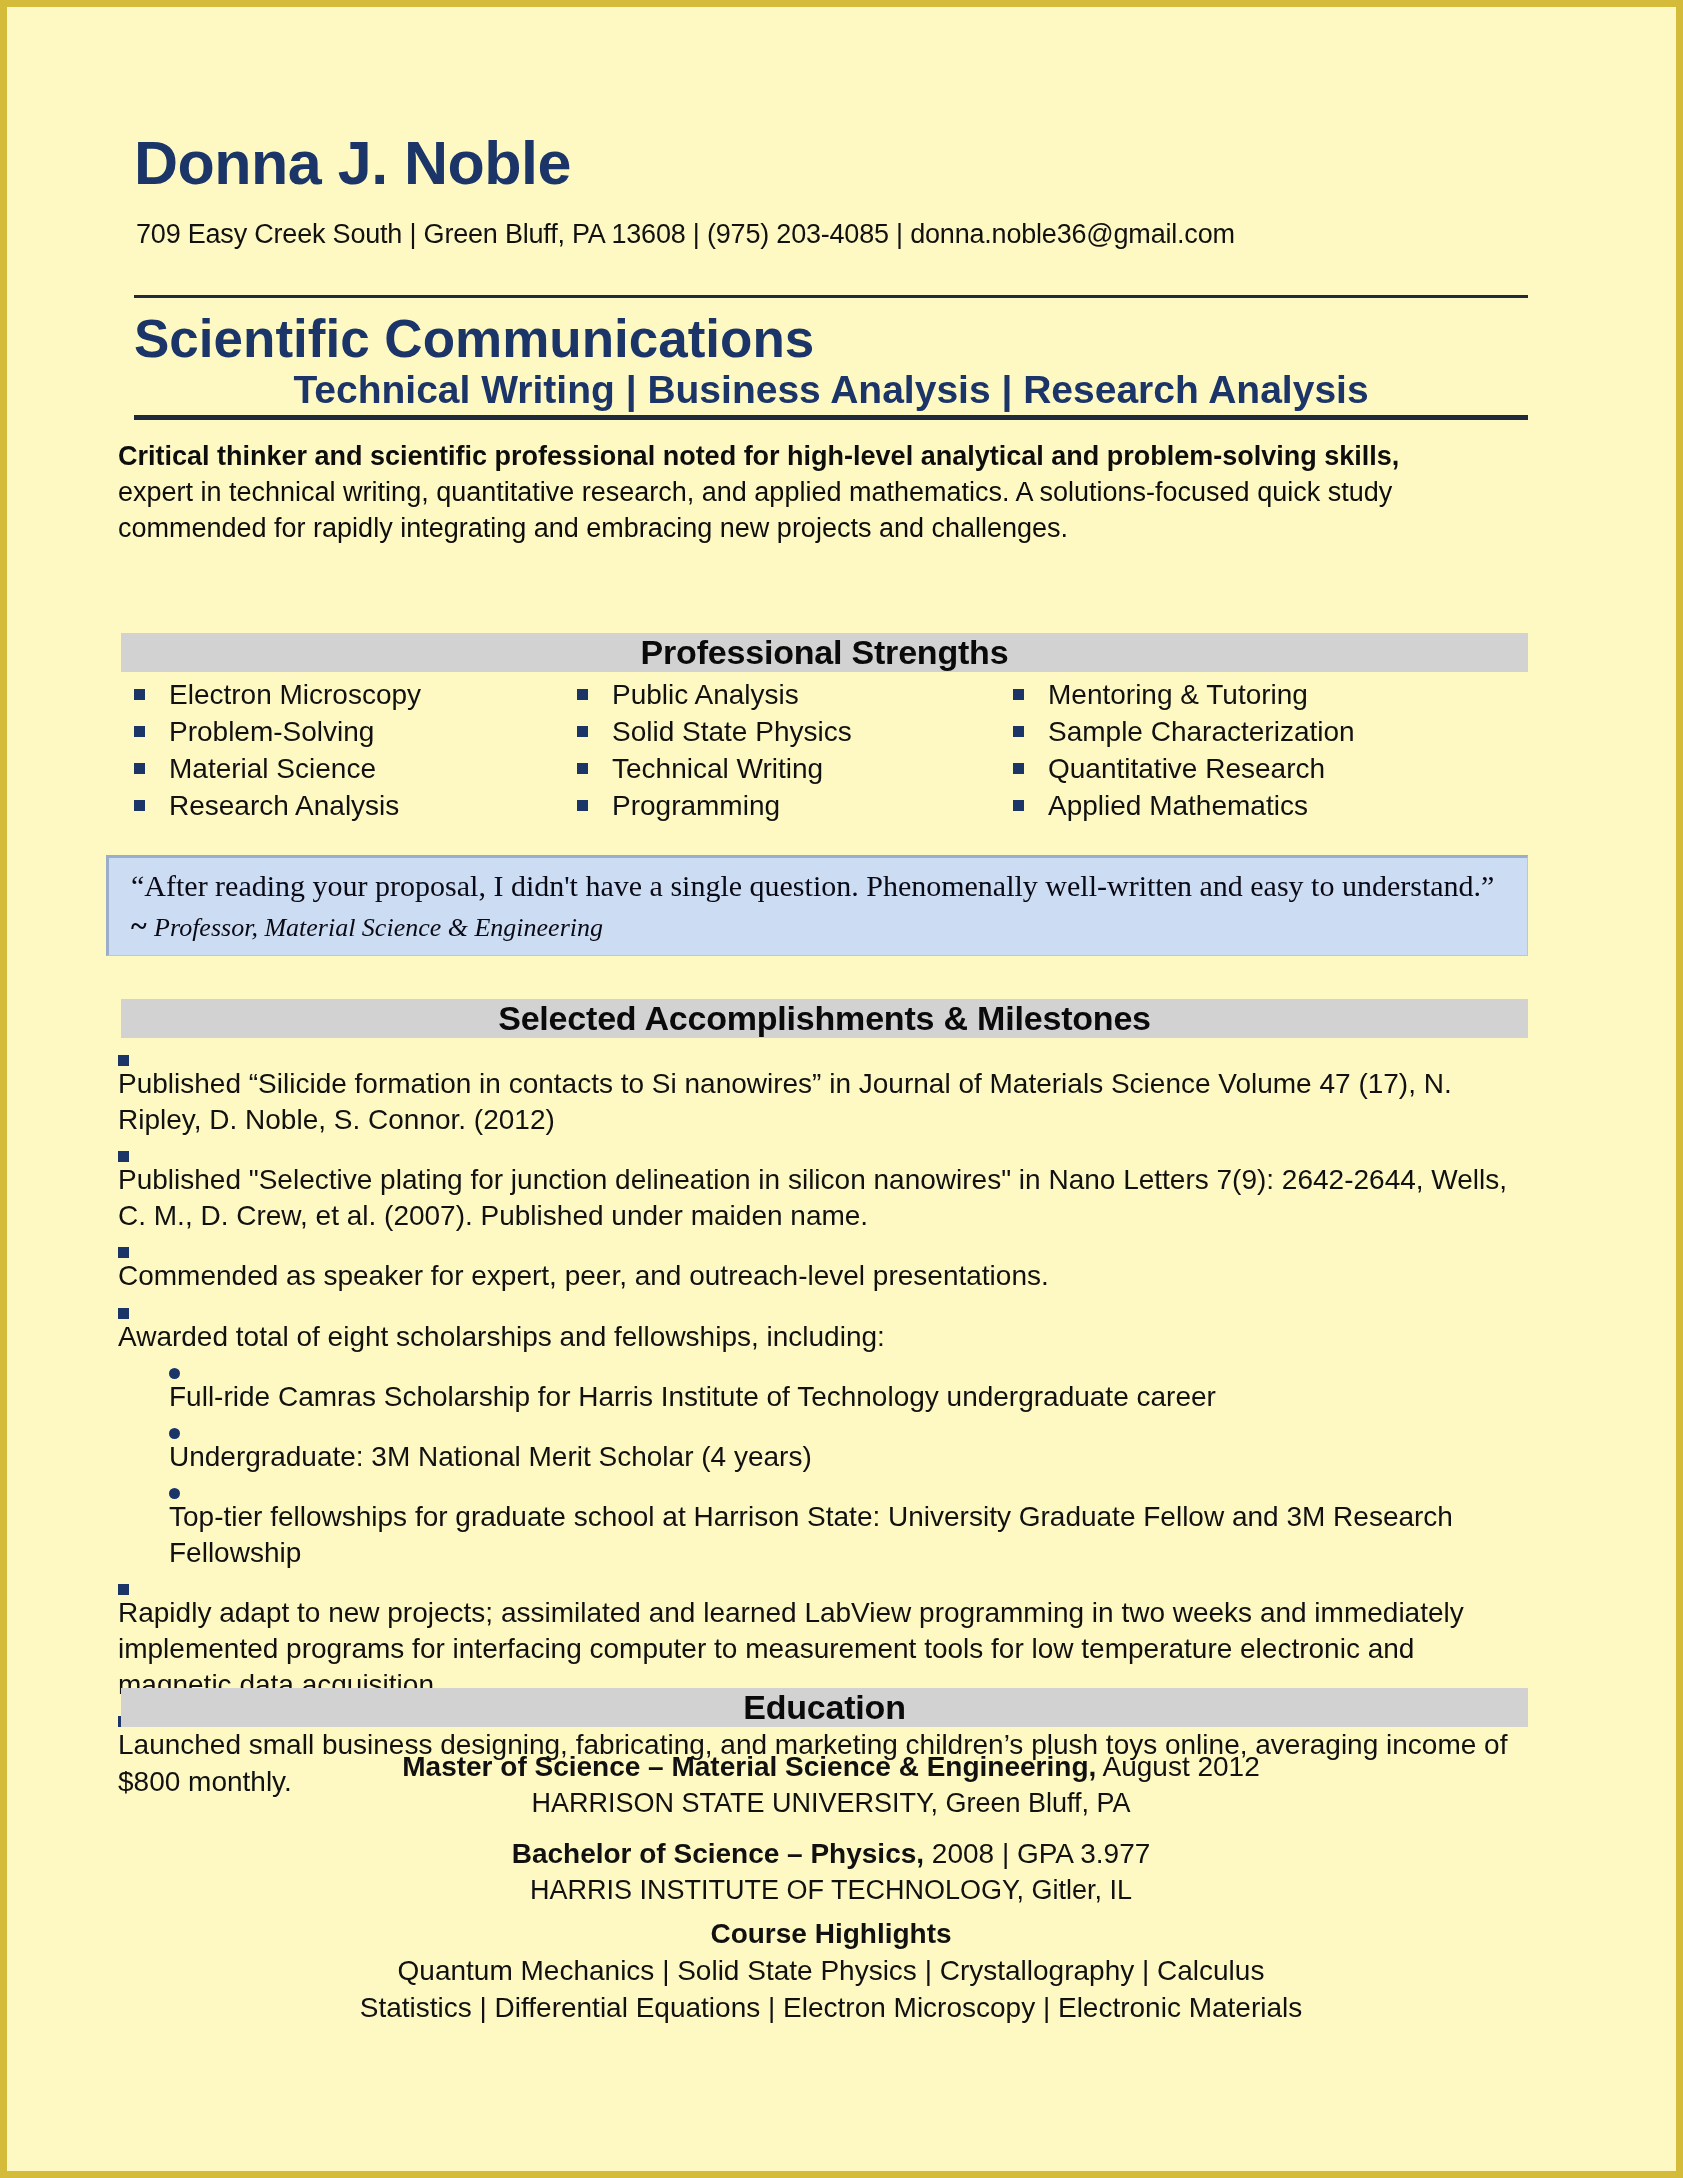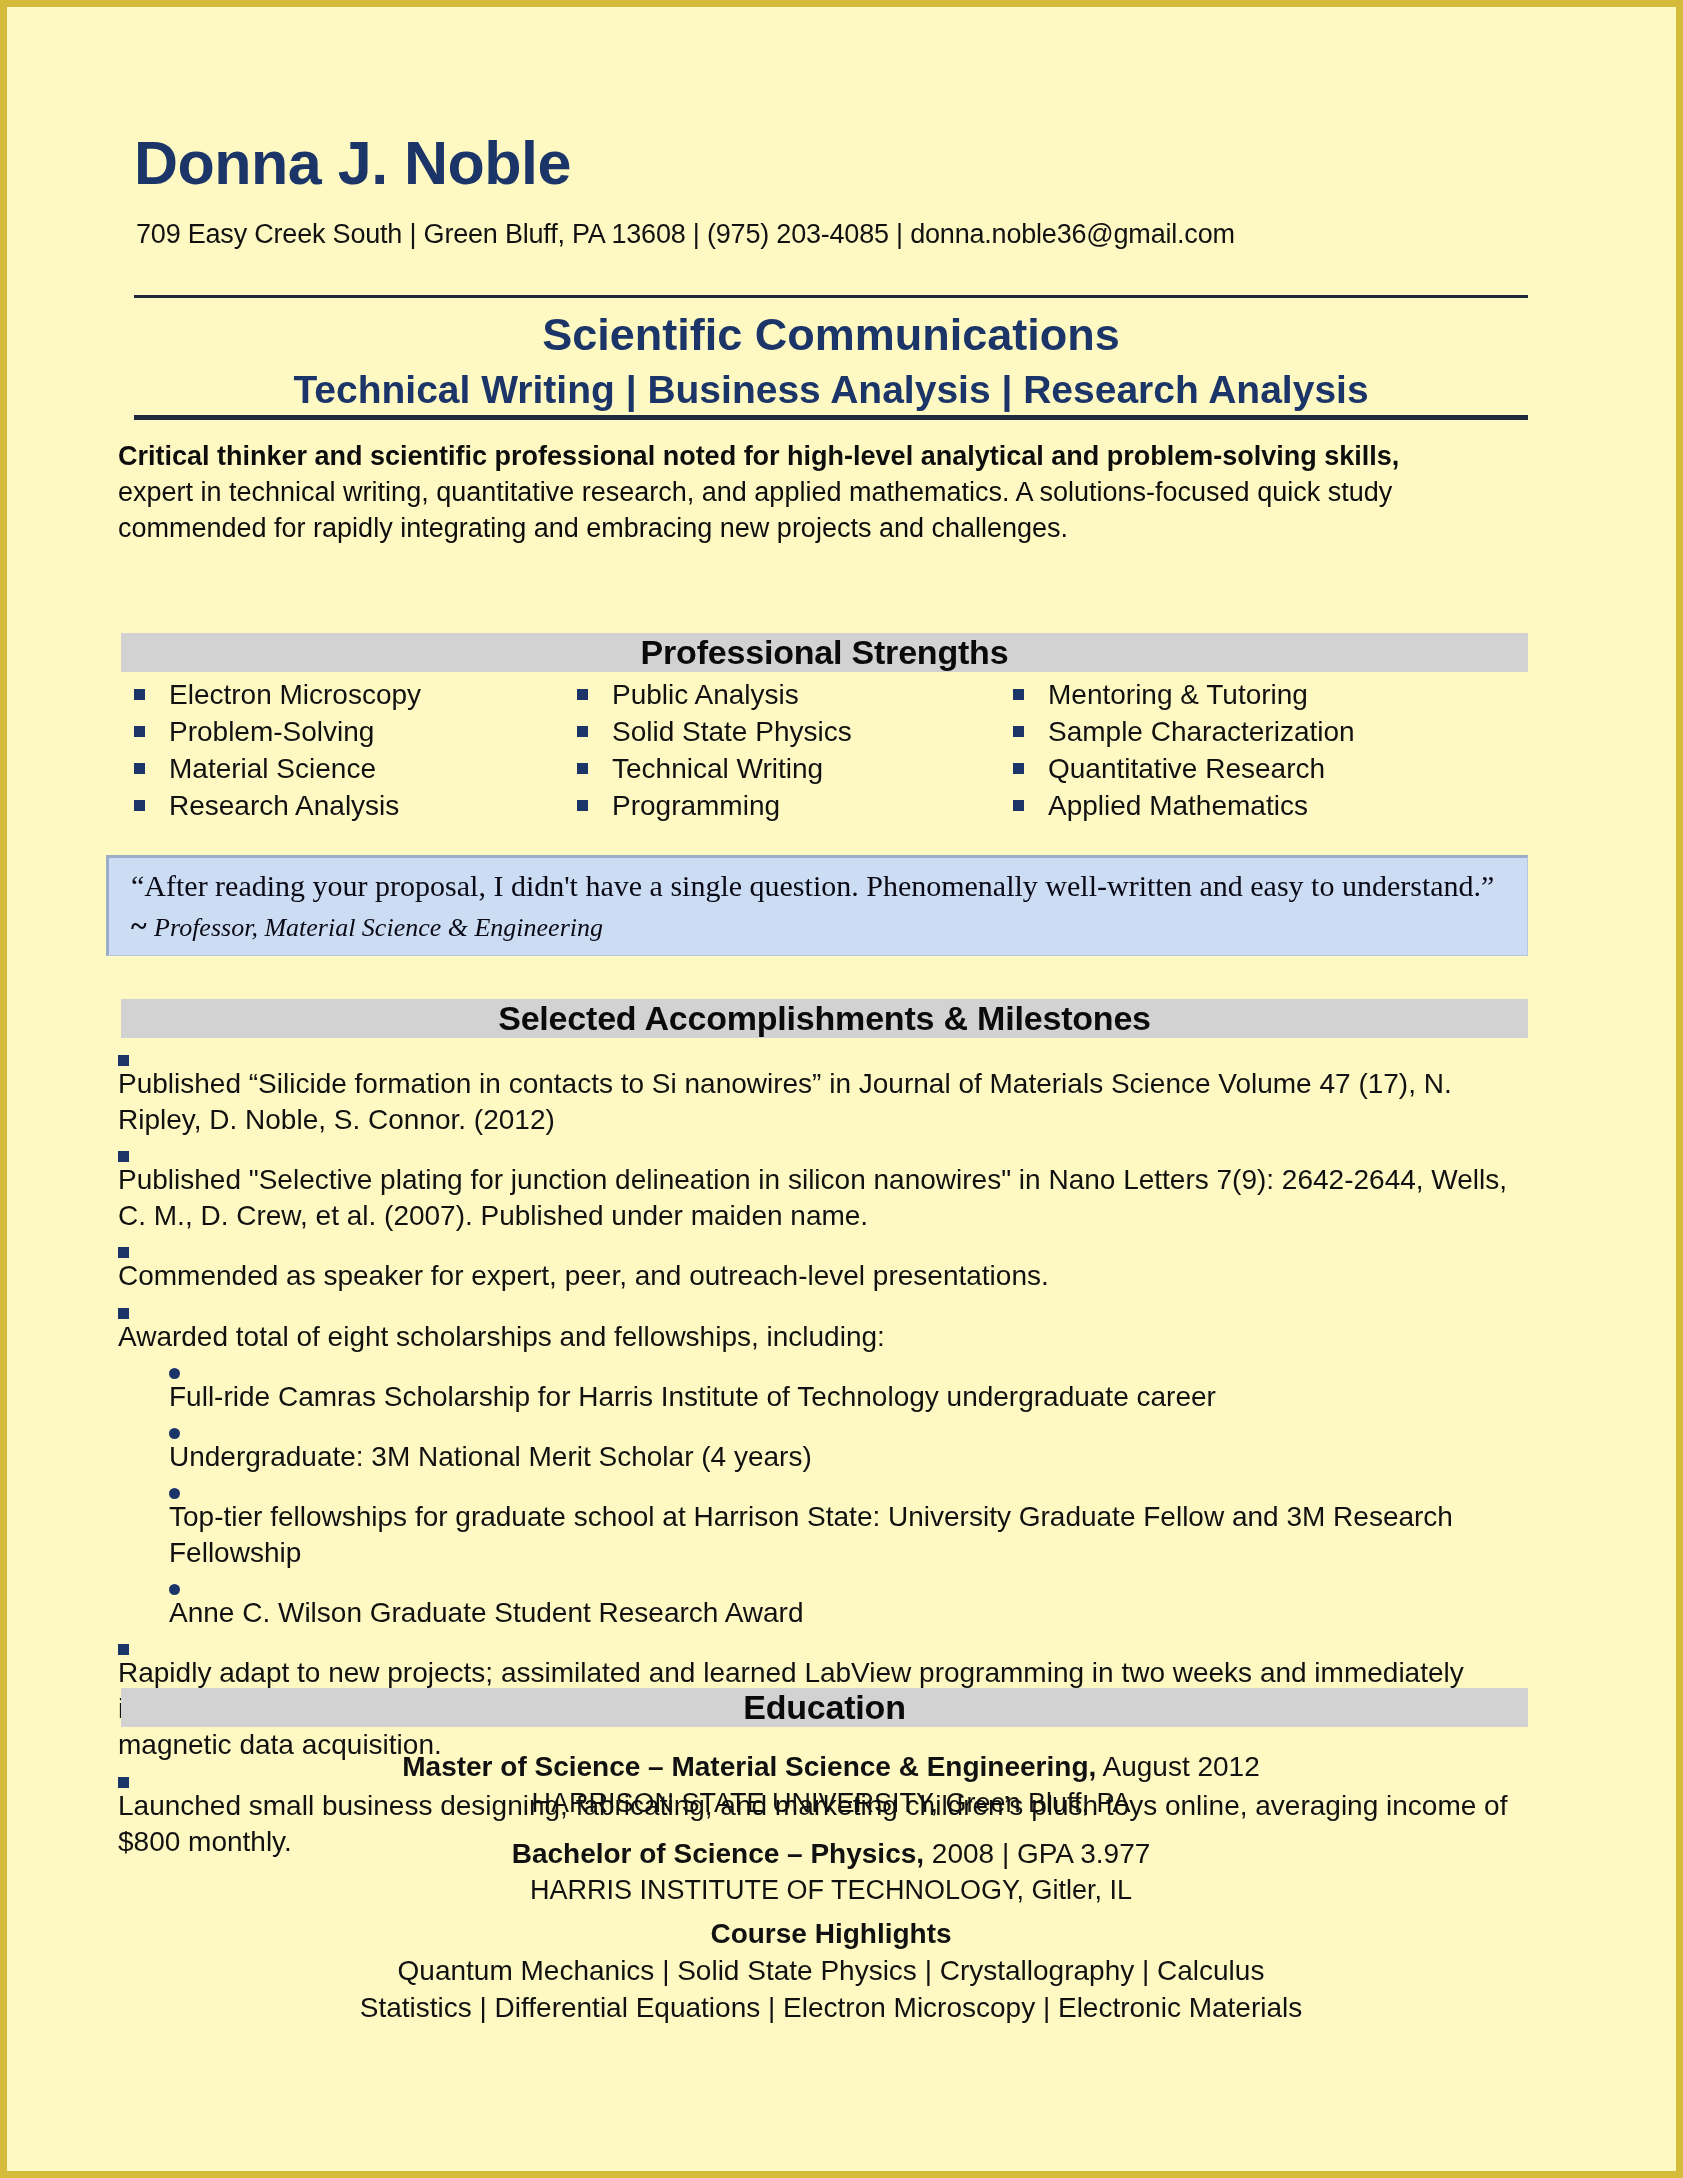--- a/index.html
+++ b/index.html
@@ -54,22 +54,21 @@
     top: 288px;
     width: 1394px;
     height: 3px;
     background: #1f2a3c;
   }
   .headline {
     position: absolute;
     left: 127px;
     top: 304px;
     width: 1394px;
-    text-align: center;
-    font-size: 45px;
+    font-size: 53px;
     font-weight: bold;
     color: #1b3569;
     line-height: 1.05;
   }
   .subheadline {
     position: absolute;
     left: 127px;
     top: 363px;
     width: 1394px;
     text-align: center;
@@ -352,24 +351,20 @@
           <span>Full-ride Camras Scholarship for Harris Institute of Technology undergraduate career</span>
         </div>
       <div class="acc-item acc-sub">
           <span class="acc-dot"></span>
           <span>Undergraduate: 3M National Merit Scholar (4 years)</span>
         </div>
       <div class="acc-item acc-sub">
           <span class="acc-dot"></span>
           <span>Top-tier fellowships for graduate school at Harrison State: University Graduate Fellow and 3M Research Fellowship</span>
         </div>
-      <div class="acc-item acc-sub">
-          <span class="acc-dot"></span>
-          <span>Anne C. Wilson Graduate Student Research Award</span>
-        </div>
       <div class="acc-item">
           <span class="acc-sq"></span>
           <span>Rapidly adapt to new projects; assimilated and learned LabView programming in two weeks and immediately implemented programs for interfacing computer to measurement tools for low temperature electronic and magnetic data acquisition.</span>
         </div>
       <div class="acc-item">
           <span class="acc-sq"></span>
           <span>Launched small business designing, fabricating, and marketing children’s plush toys online, averaging income of $800 monthly.</span>
         </div>
     </div>
 

